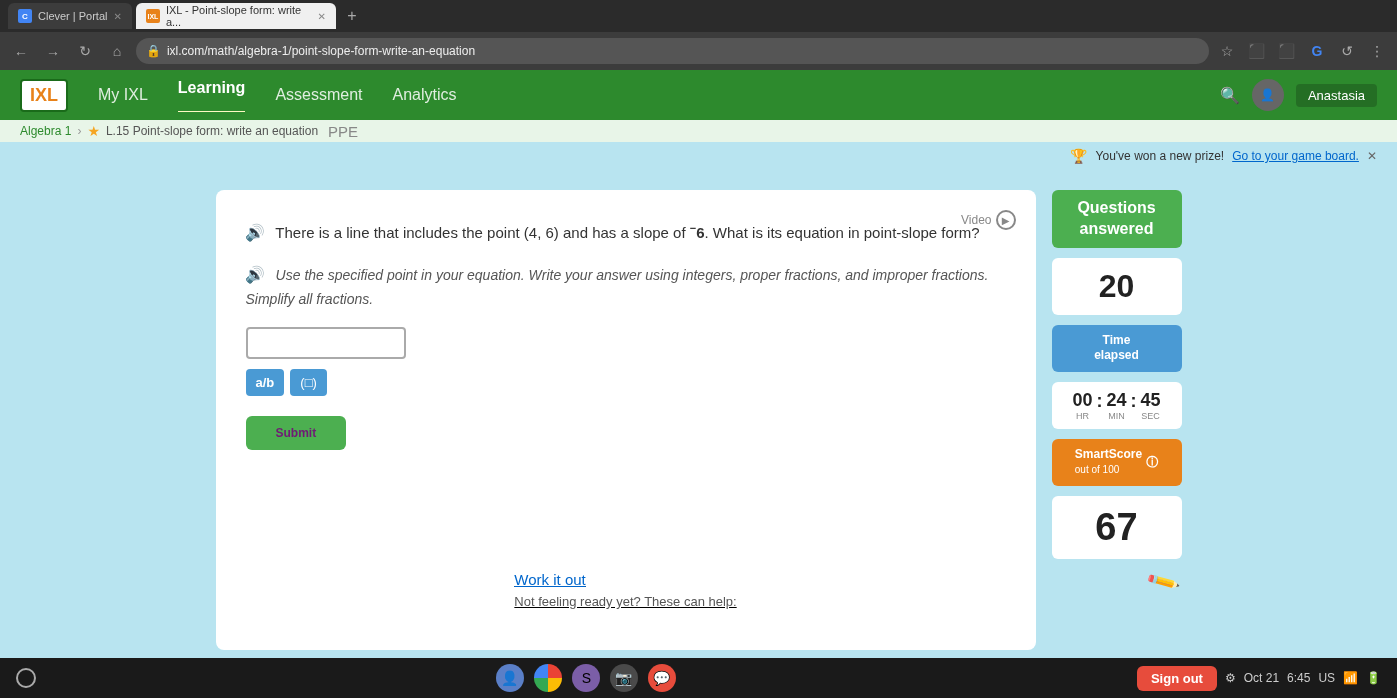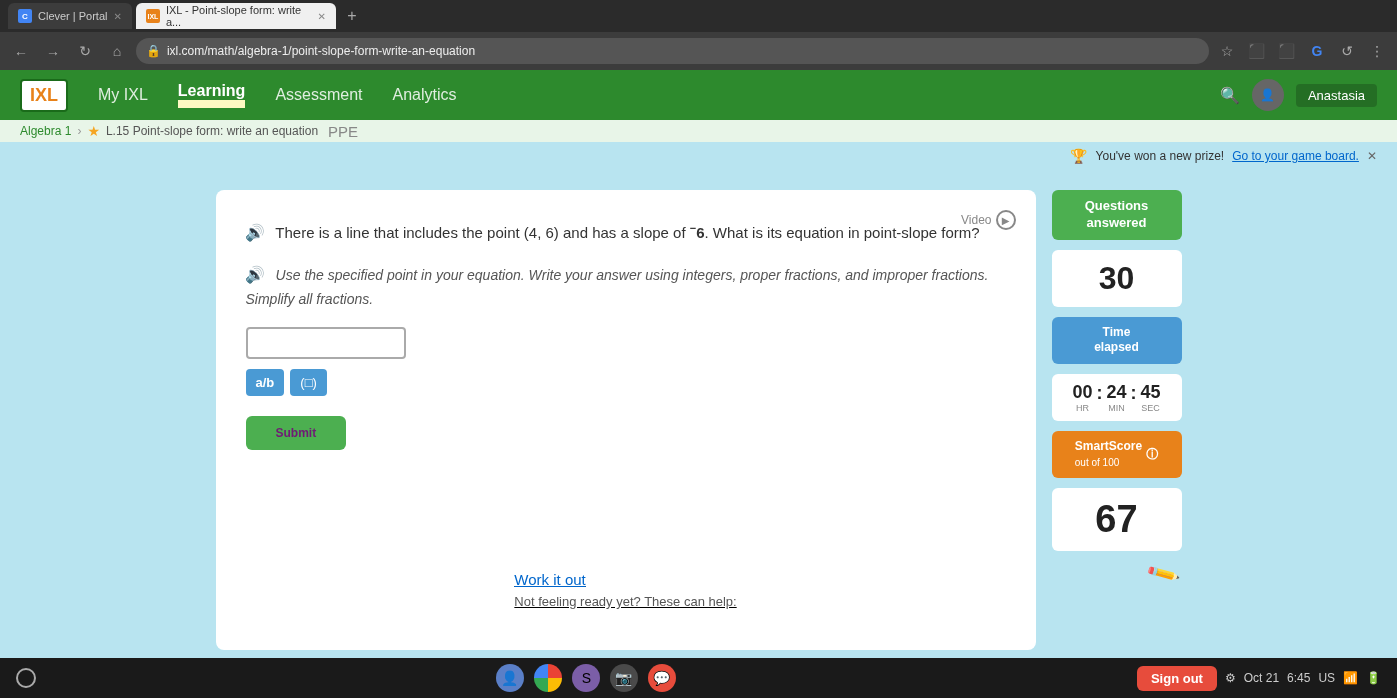--- a/index.html
+++ b/index.html
@@ -145,22 +145,22 @@
     }
     .ixl-nav-item {
       color: rgba(255,255,255,0.85);
       font-size: 16px;
       cursor: pointer;
       text-decoration: none;
     }
     .ixl-nav-item.active {
       color: white;
       font-weight: bold;
-      border-bottom: 8px solid #fef9c3;
-      padding-bottom: 0;
+      border-bottom: 1px solid #fef9c3;
+      padding-bottom: 14px;
     }
     .ixl-header-right {
       display: flex;
       align-items: center;
       gap: 12px;
     }
     .search-icon-btn {
       color: white;
       font-size: 16px;
       cursor: pointer;
@@ -331,21 +331,21 @@
       flex-direction: column;
       gap: 10px;
     }
 
     .questions-answered-badge {
       background: #4caf50;
       color: white;
       border-radius: 6px;
       padding: 8px 10px;
       text-align: center;
-      font-size: 13px;
+      font-size: 16px;
       font-weight: bold;
       line-height: 1.3;
     }
 
     .count-display {
       background: white;
       border-radius: 6px;
       padding: 10px;
       text-align: center;
       font-size: 32px;
@@ -601,21 +601,21 @@
       
       <div class="work-it-out">
         <span class="work-it-out-link">Work it out</span>
         <span class="work-it-out-sub">Not feeling ready yet? These can help:</span>
       </div>
     </div>
 
     <div class="side-panel">
       <div class="questions-answered-badge" style="white-space:pre-line;">Questions
 answered</div>
-      <div class="count-display">30</div>
+      <div class="count-display">20</div>
 
       <div class="time-elapsed-badge" style="white-space:pre-line;">Time
 elapsed</div>
 
       <div class="timer-display">
         <div class="timer-unit">
           <span class="timer-number">00</span>
           <span class="timer-label">HR</span>
         </div>
         <span class="timer-colon">:</span>

